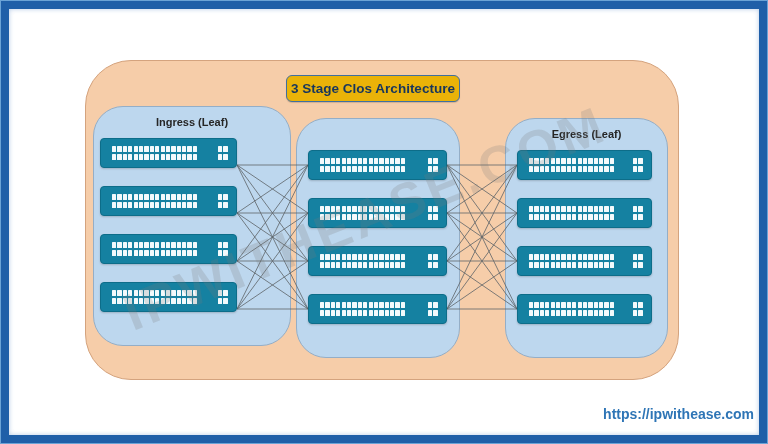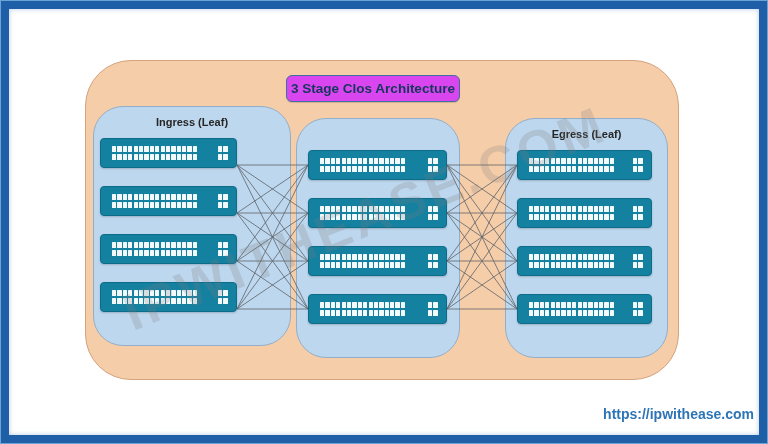--- a/index.html
+++ b/index.html
@@ -8,21 +8,21 @@
     font-family:"Liberation Sans","DejaVu Sans",sans-serif;
   }
   
   .frame-light{position:absolute;inset:0;border:2px solid #6ba3d6;z-index:9;pointer-events:none;}
   .frame-dark{position:absolute;inset:1px;border:8px solid #1f5fa8;z-index:10;pointer-events:none;
     box-shadow:inset 0 0 5px rgba(120,160,210,.55);}
   
   .stage{position:absolute;left:85px;top:60px;width:594px;height:320px;background:#f6cda9;
     border:1px solid #d4a37e;border-radius:46px;box-sizing:border-box;}
   
-  .title{position:absolute;left:286px;top:75px;width:172px;height:25px;background:#d946ef;
+  .title{position:absolute;left:286px;top:75px;width:172px;height:25px;background:#eab308;
     border:1px solid #3f6fa0;border-radius:6px;display:flex;align-items:center;justify-content:center;
     font-weight:bold;font-size:13.5px;color:#17365d;z-index:4;box-shadow:0 1px 1px rgba(0,0,0,.15);}
   
   .column{position:absolute;background:#bdd7ee;border:1px solid #94aec7;border-radius:30px;
     box-sizing:border-box;}
   .col-label{margin-top:9px;text-align:center;font-size:11px;font-weight:bold;color:#262626;}
   
   .switch{position:absolute;z-index:3;background:#1581a1;border:1px solid #0d6d89;border-radius:4px;
     display:flex;align-items:center;justify-content:space-between;padding:0 8px 0 11px;
     box-sizing:border-box;box-shadow:0 1px 2px rgba(0,0,0,.18);}

